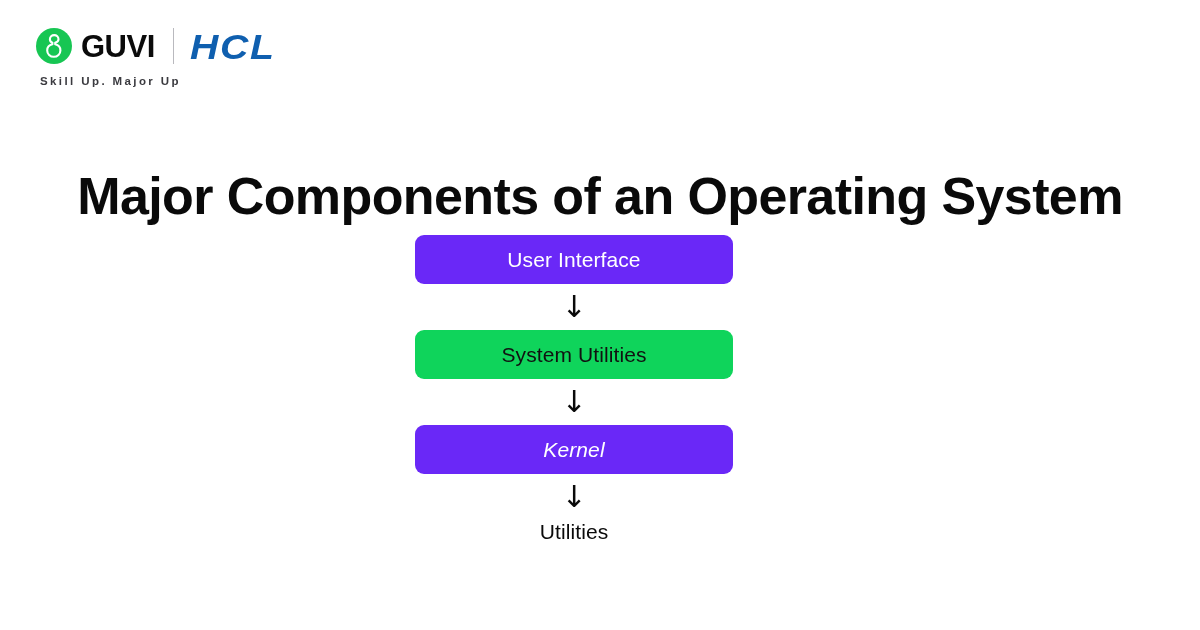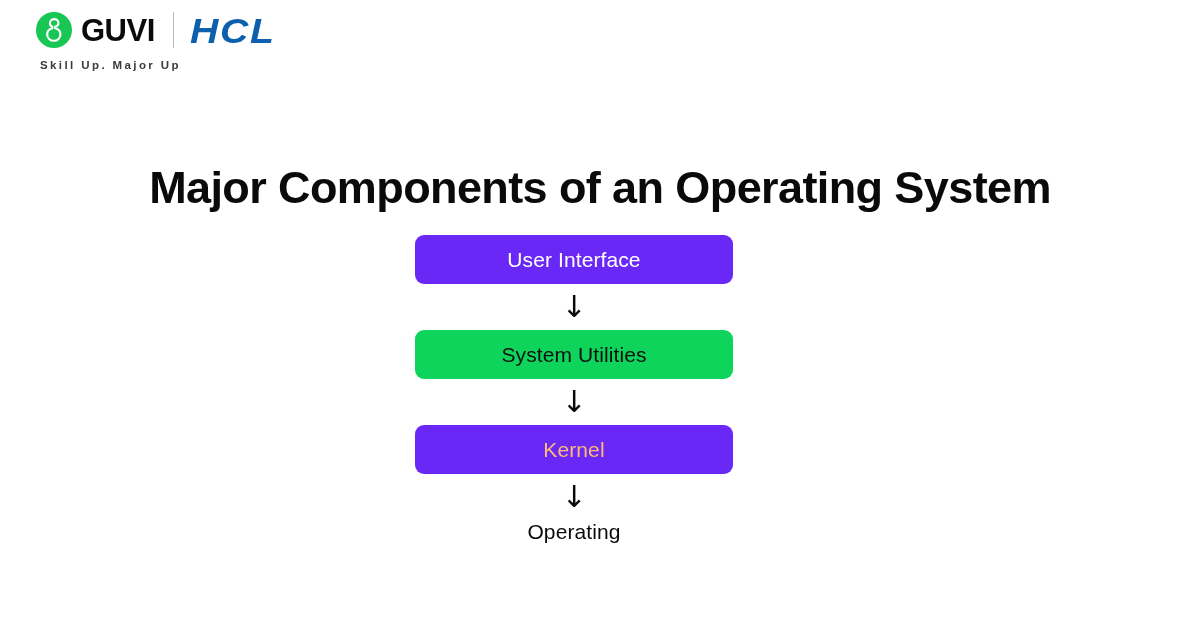--- a/index.html
+++ b/index.html
@@ -12,21 +12,21 @@
     background: #ffffff;
     font-family: "Liberation Sans", sans-serif;
     overflow: hidden;
     position: relative;
   }
 
   
   .brand {
     position: absolute;
     left: 36px;
-    top: 8px;
+    top: 24px;
     display: flex;
     flex-direction: column;
     align-items: flex-start;
   }
   .brand-row {
     display: flex;
     align-items: center;
     height: 44px;
   }
   .guvi-mark {
@@ -77,21 +77,21 @@
   }
 
   
   .page-title {
     position: absolute;
     top: 132px;
     left: 0;
     width: 1200px;
     text-align: center;
     font-family: "Liberation Sans", sans-serif;
-    font-size: 45px;
+    font-size: 52px;
     font-weight: bold;
     letter-spacing: -0.6px;
     color: #0A0A0A;
     line-height: 1.15;
   }
 
   
   .flow {
     position: absolute;
     top: 235px;
@@ -164,23 +164,23 @@
   </div>
 
   <div class="flow-arrow">↓</div>
 
   <div class="flow-node" style="background: rgb(15, 212, 91); color: rgb(17, 17, 17);">
     <span>System Utilities</span>
   </div>
 
   <div class="flow-arrow">↓</div>
 
-  <div class="flow-node" style="background: rgb(106, 40, 247); color: #fdba74;">
+  <div class="flow-node" style="background: rgb(106, 40, 247); color: #ffffff; font-style: italic;">
     <span>Kernel</span>
   </div>
 
   <div class="flow-arrow">↓</div>
 
   <div class="flow-node plain" style="color: rgb(10, 10, 10);">
-    <span>Operating</span>
+    <span>Utilities</span>
   </div>
 
 </div>
 
 </body></html>

